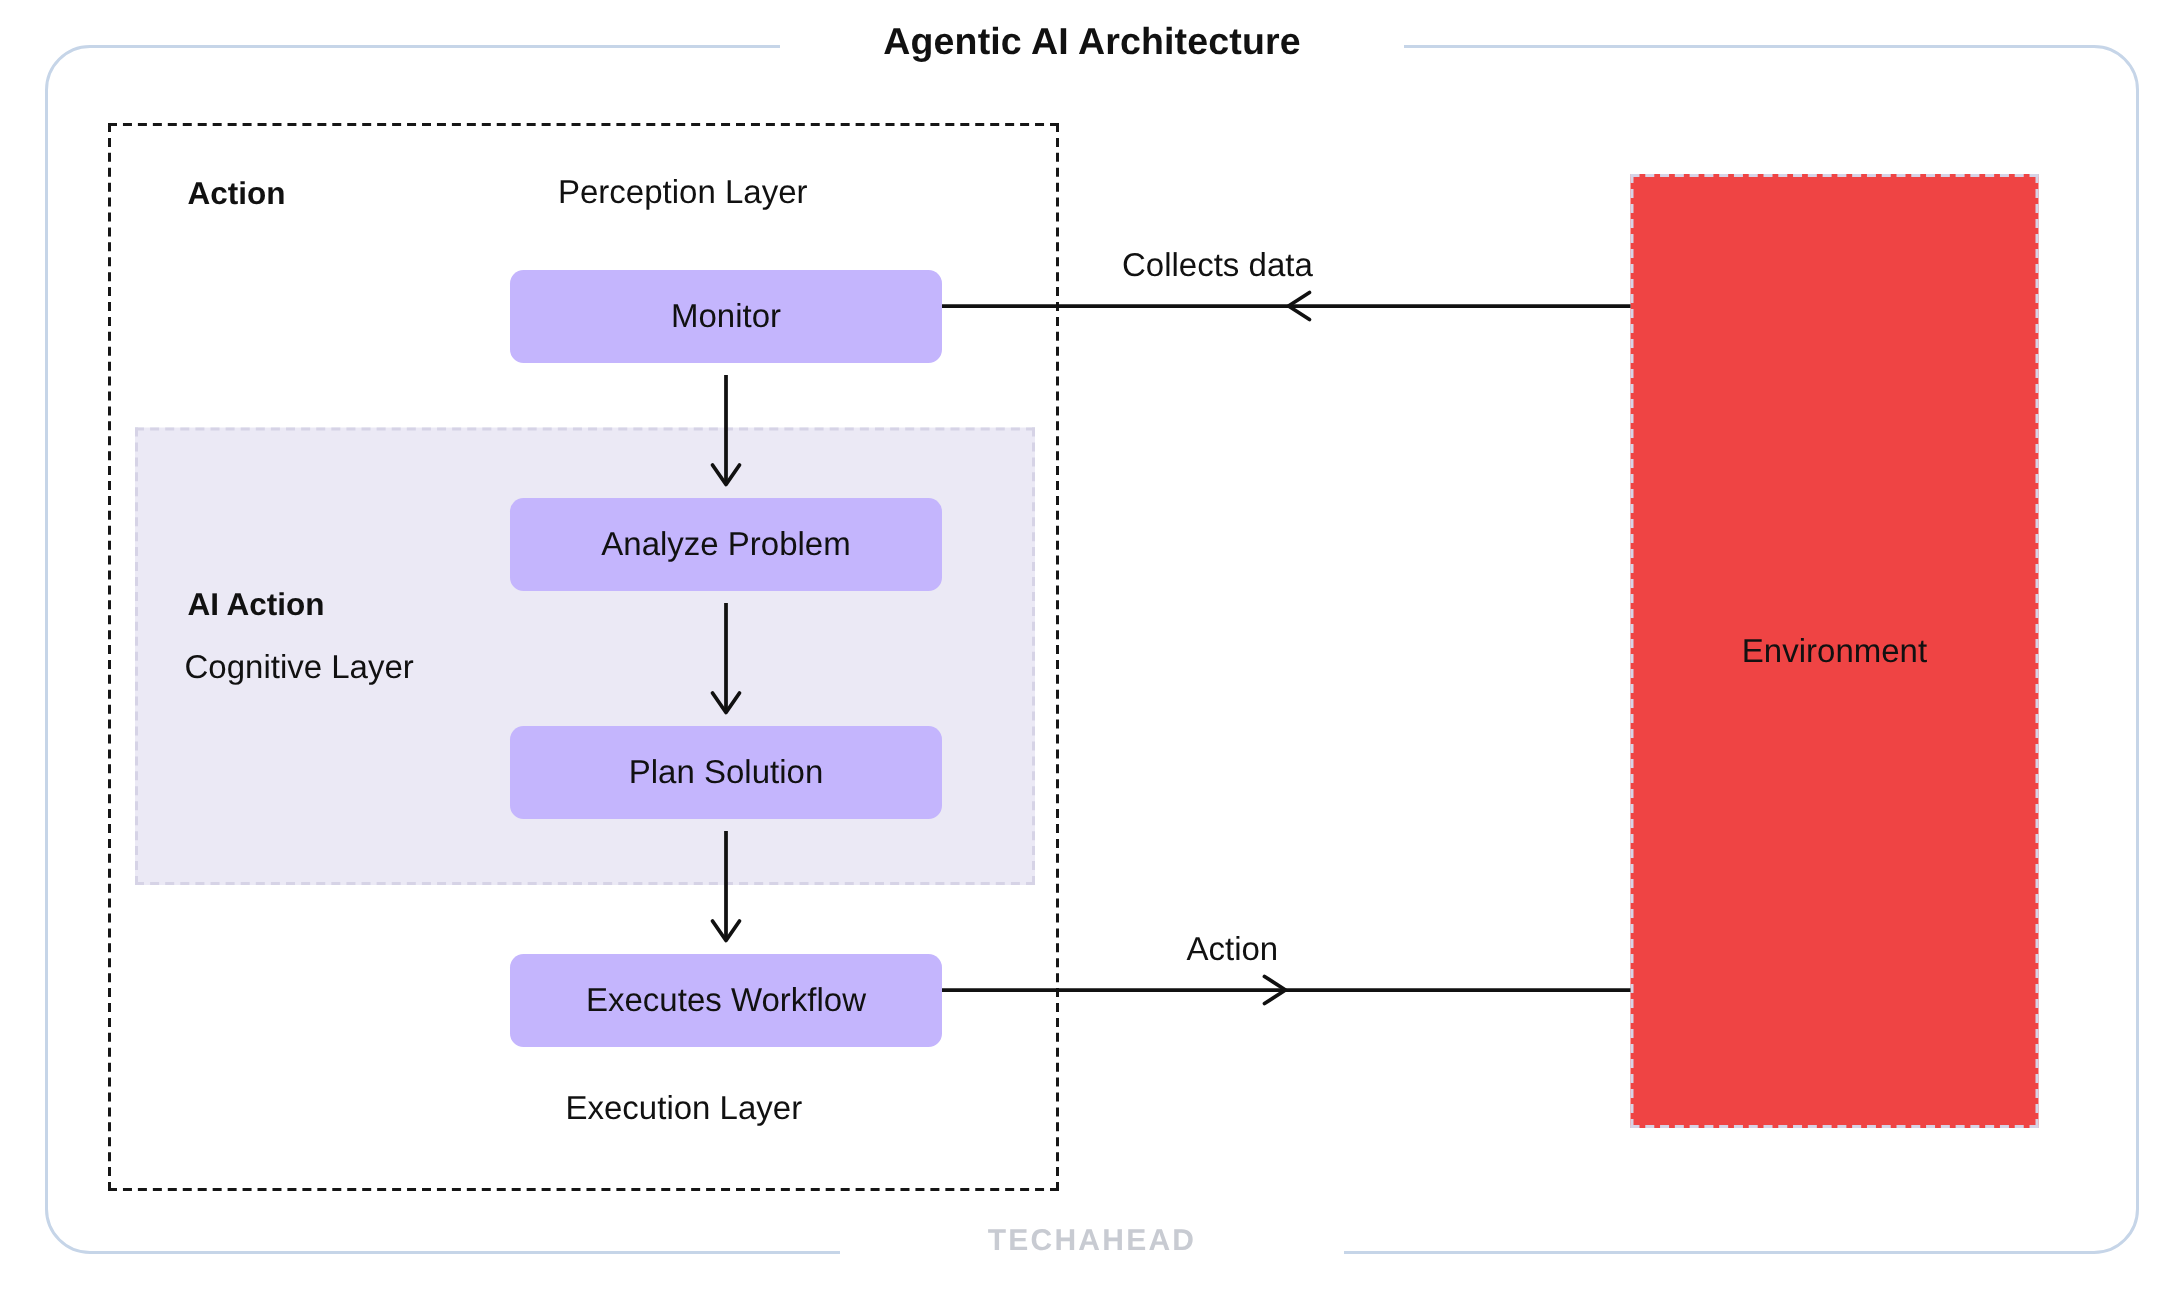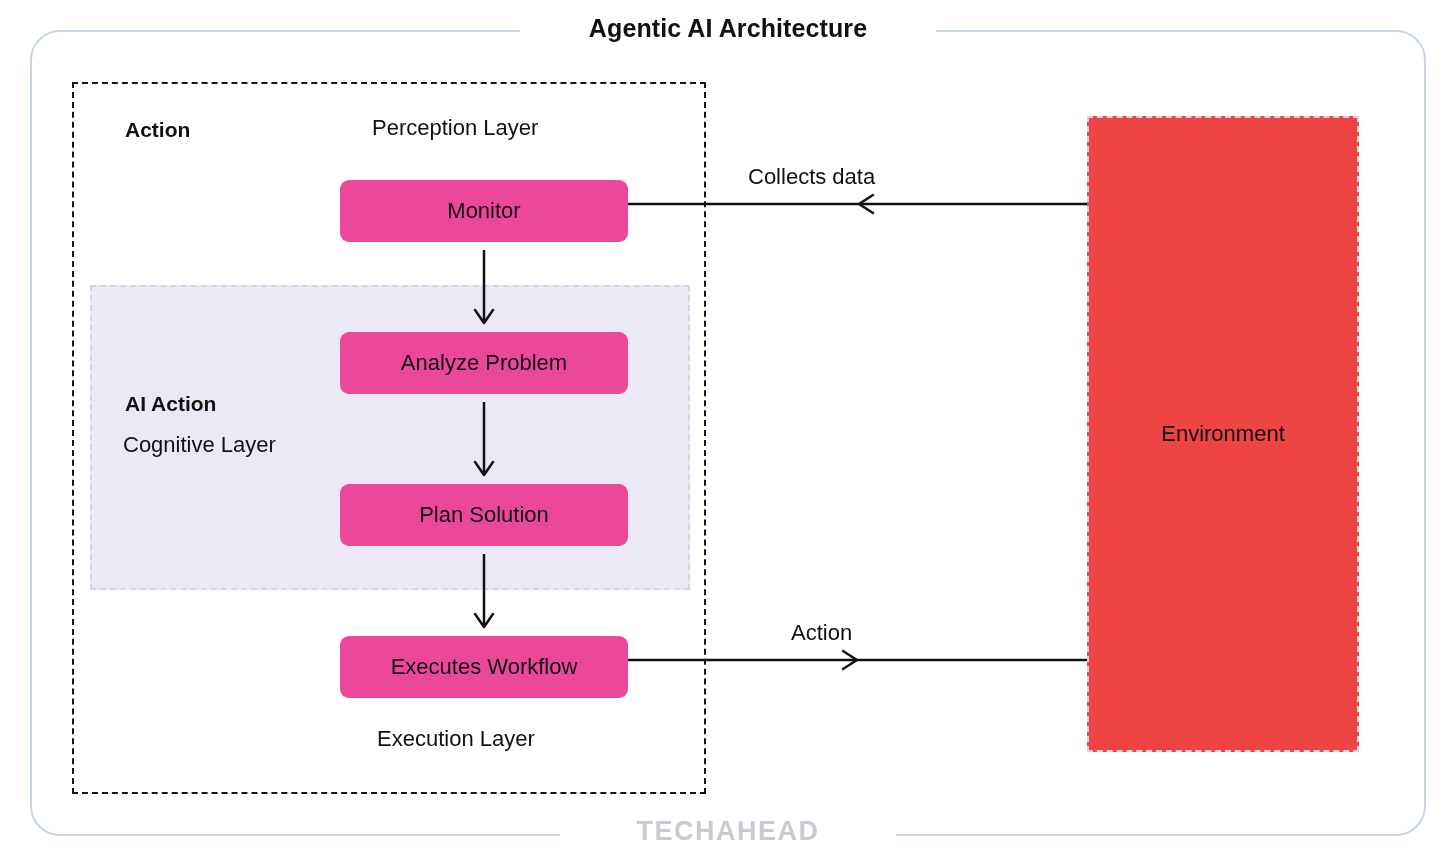--- a/index.html
+++ b/index.html
@@ -59,21 +59,21 @@
     letter-spacing: 0.1px;
     color: #111111;
   }
 
   .watermark {
     position: absolute;
     left: 0;
     top: 816px;
     width: 1456px;
     text-align: center;
-    font-size: 27px;
+    font-size: 20px;
     font-weight: bold;
     letter-spacing: 1.5px;
     color: #C8CBD2;
   }
 
   
   .agent-box {
     position: absolute;
     left: 72px;
     top: 82px;
@@ -122,21 +122,21 @@
     color: #111111;
   }
   .cap-cognitive { left: 123px; top: 432px; }
 
   
   .node {
     position: absolute;
     left: 340px;
     width: 288px;
     height: 62px;
-    background: #ec4899;
+    background: #c4b5fd;
     border-radius: 9px;
     display: flex;
     align-items: center;
     justify-content: center;
     font-size: 22px;
     color: #111111;
     box-sizing: border-box;
   }
   .node-monitor  { top: 180px; }
   .node-analyze  { top: 332px; }

